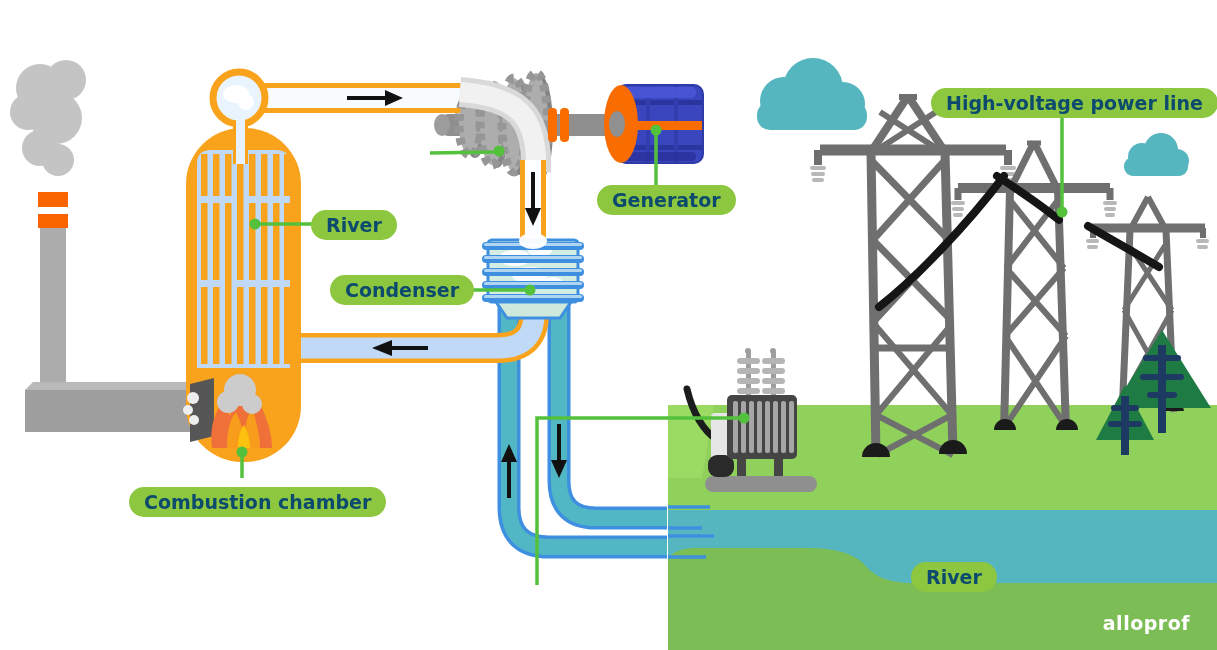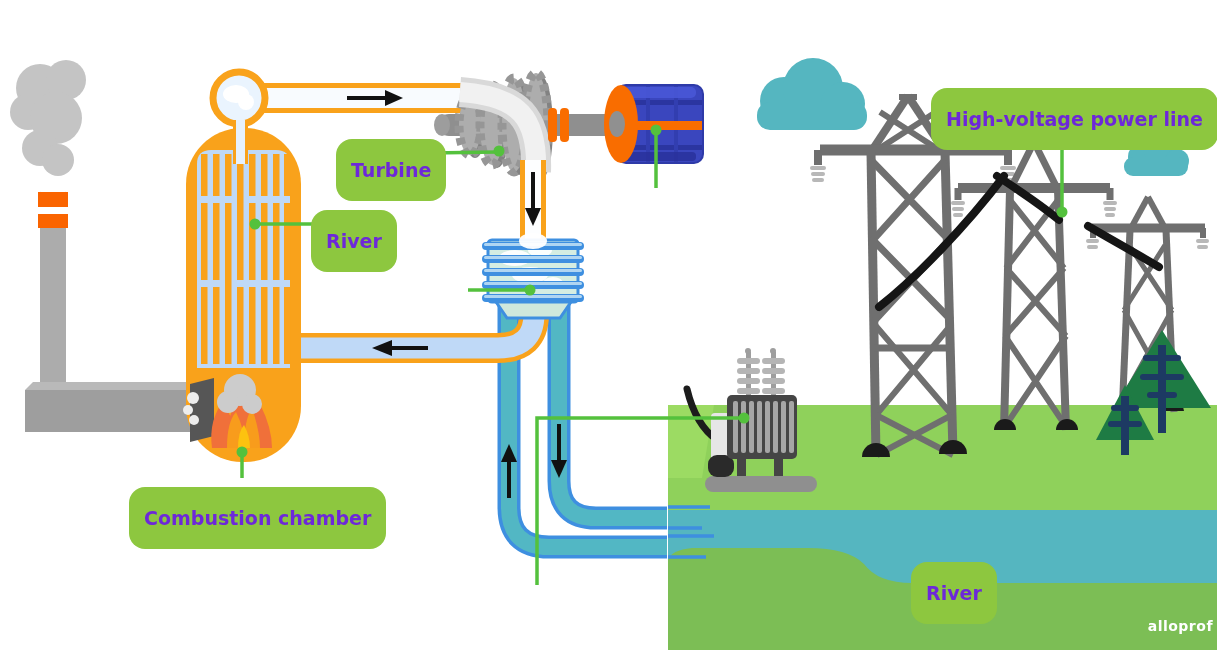--- a/index.html
+++ b/index.html
@@ -1,23 +1,23 @@
 <!DOCTYPE html>
 <html><head>
 <meta charset="utf-8">
 <style>
   html,body{margin:0;padding:0;background:#fff;}
   #canvas{position:relative;width:1217px;height:650px;background:#ffffff;overflow:hidden;
           font-family:"DejaVu Sans","Liberation Sans",sans-serif;}
   #art{position:absolute;left:0;top:0;}
   .pill{position:absolute;height:30px;display:flex;align-items:center;
-        background:#8DC73F;color:#6d28d9;font-weight:bold;font-size:19px;
-        padding:16px 15px;border-radius:16px;white-space:nowrap;}
-  .watermark{position:absolute;right:4px;bottom:16px;color:#ffffff;
-             font-size:14px;font-weight:bold;letter-spacing:.5px;}
+        background:#8DC73F;color:#0c4a6e;font-weight:bold;font-size:19px;
+        padding:0 15px;border-radius:16px;white-space:nowrap;}
+  .watermark{position:absolute;right:27px;bottom:16px;color:#ffffff;
+             font-size:19px;font-weight:bold;letter-spacing:.5px;}
 </style>
 </head>
 <body>
 
 <div id="canvas">
 
 <svg id="art" width="1217" height="650" viewBox="0 0 1217 650">
 
   <g>
     <rect x="668" y="405" width="549" height="245" fill="#8FD15B"></rect>
@@ -359,21 +359,22 @@
     <circle cx="255" cy="224" r="5.5"></circle>
     <circle cx="499" cy="151" r="5.5"></circle>
     <circle cx="656" cy="130" r="5.5"></circle>
     <circle cx="530" cy="290" r="5.5"></circle>
     <circle cx="242" cy="452" r="5.5"></circle>
     <circle cx="744" cy="418" r="5.5"></circle>
     <circle cx="1062" cy="212" r="5.5"></circle>
   </g>
 </svg>
 
-<div class="pill" style="left:336px;top:139px;">Turbine</div>
 <div class="pill" style="left:311px;top:210px;">River</div>
+<div class="pill" style="left:597px;top:185px;">Generator</div>
+<div class="pill" style="left:330px;top:275px;">Condenser</div>
 <div class="pill" style="left:129px;top:475px;margin-top:12px;">Combustion chamber</div>
 <div class="pill" style="left:931px;top:88px;">High-voltage power line</div>
 <div class="pill" style="left:911px;top:531px;margin-top:31px;">River</div>
 
 <div class="watermark">alloprof</div>
 
 </div>
 
 </body></html>

